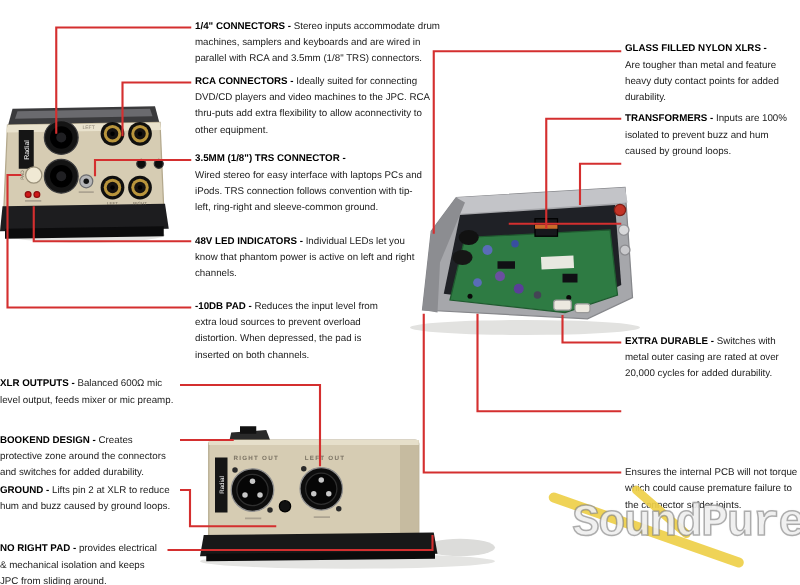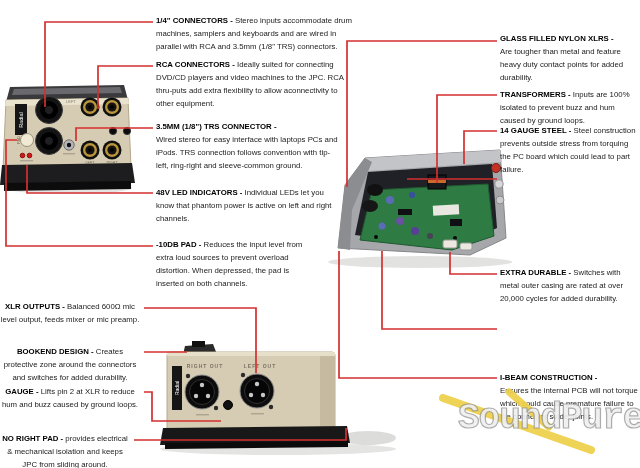--- a/index.html
+++ b/index.html
@@ -1,21 +1,21 @@
 <!DOCTYPE html>
 <html><head>
 <meta charset="utf-8">
 <style>
   html,body{margin:0;padding:0;background:#fff;}
   .canvas{position:relative;width:640px;height:468px;background:#ffffff;overflow:hidden;
           font-family:"Liberation Sans",sans-serif;}
   svg{position:absolute;left:0;top:0;}
   .callout{position:absolute;font-size:7.8px;line-height:12.9px;color:#1b1b1b;margin:0;}
   .callout b{color:#000;}
-  .ar{text-align:center;}
+  .ar{text-align:left;}
   .hb b{display:block;}
   .c0{left:156px;top:15px;width:206px}
   .c1{left:156px;top:59px;width:190px}
   .c2{left:156px;top:121px;width:182px}
   .c3{left:156px;top:187px;width:182px}
   .c4{left:156px;top:239px;width:158px}
   .c5{left:0;top:301px;width:140px}
   .c6{left:0;top:346px;width:140px}
   .c7{left:0;top:386px;width:140px}
   .c8{left:0;top:433px;width:130px}
@@ -192,28 +192,27 @@
     </g>
   </svg>
 
   <p class="callout c0"><b>1/4" CONNECTORS - </b><span>Stereo inputs accommodate drum machines, samplers and keyboards and are wired in parallel with RCA and 3.5mm (1/8" TRS) connectors.</span></p>
   <p class="callout c1"><b>RCA CONNECTORS - </b><span>Ideally suited for connecting DVD/CD players and video machines to the JPC. RCA thru-puts add extra flexibility to allow aconnectivity to other equipment.</span></p>
   <p class="callout c2 hb"><b>3.5MM (1/8") TRS CONNECTOR - </b><span>Wired stereo for easy interface with laptops PCs and iPods. TRS connection follows convention with tip-left, ring-right and sleeve-common ground.</span></p>
   <p class="callout c3"><b>48V LED INDICATORS - </b><span>Individual LEDs let you know that phantom power is active on left and right channels.</span></p>
   <p class="callout c4"><b>-10DB PAD - </b><span>Reduces the input level from extra loud sources to prevent overload distortion. When depressed, the pad is inserted on both channels.</span></p>
   <p class="callout c5 ar"><b>XLR OUTPUTS - </b><span>Balanced 600Ω mic level output, feeds mixer or mic preamp.</span></p>
   <p class="callout c6 ar"><b>BOOKEND DESIGN - </b><span>Creates protective zone around the connectors and switches for added durability.</span></p>
-  <p class="callout c7 ar"><b>GAUGE - </b><span>Lifts pin 2 at XLR to reduce hum and buzz caused by ground loops.</span></p>
+  <p class="callout c7 ar"><b>GROUND - </b><span>Lifts pin 2 at XLR to reduce hum and buzz caused by ground loops.</span></p>
   <p class="callout c8 ar"><b>NO RIGHT PAD - </b><span>provides electrical &amp; mechanical isolation and keeps JPC from sliding around.</span></p>
 
   <p class="callout c9 hb"><b>GLASS FILLED NYLON XLRS - </b><span>Are tougher than metal and feature heavy duty contact points for added durability.</span></p>
   <p class="callout c10"><b>TRANSFORMERS - </b><span>Inputs are 100% isolated to prevent buzz and hum caused by ground loops.</span></p>
-  <p class="callout c11"><b>14 GAUGE STEEL - </b><span>Steel construction prevents outside stress from torquing the PC board which could lead to part failure.</span></p>
   <p class="callout c13"><b>EXTRA DURABLE - </b><span>Switches with metal outer casing are rated at over 20,000 cycles for added durability.</span></p>
-  <p class="callout c15 hb"><b>I-BEAM CONSTRUCTION - </b><span>Ensures the internal PCB will not torque which could cause premature failure to the connector solder joints.</span></p>
+  <p class="callout c15 hb"><span>Ensures the internal PCB will not torque which could cause premature failure to the connector solder joints.</span></p>
 
   <div class="wm-layer">
     <svg width="640" height="468" viewBox="0 0 640 468">
       <path d="M443,398 L591,450" stroke="#eed049" stroke-width="8" stroke-linecap="round" opacity="0.92"></path>
       <path d="M509,392 L549,427" stroke="#eed049" stroke-width="7" stroke-linecap="round" opacity="0.92"></path>
     </svg>
     <div class="wm-text">SoundPure</div>
   </div>
 
 </div>

